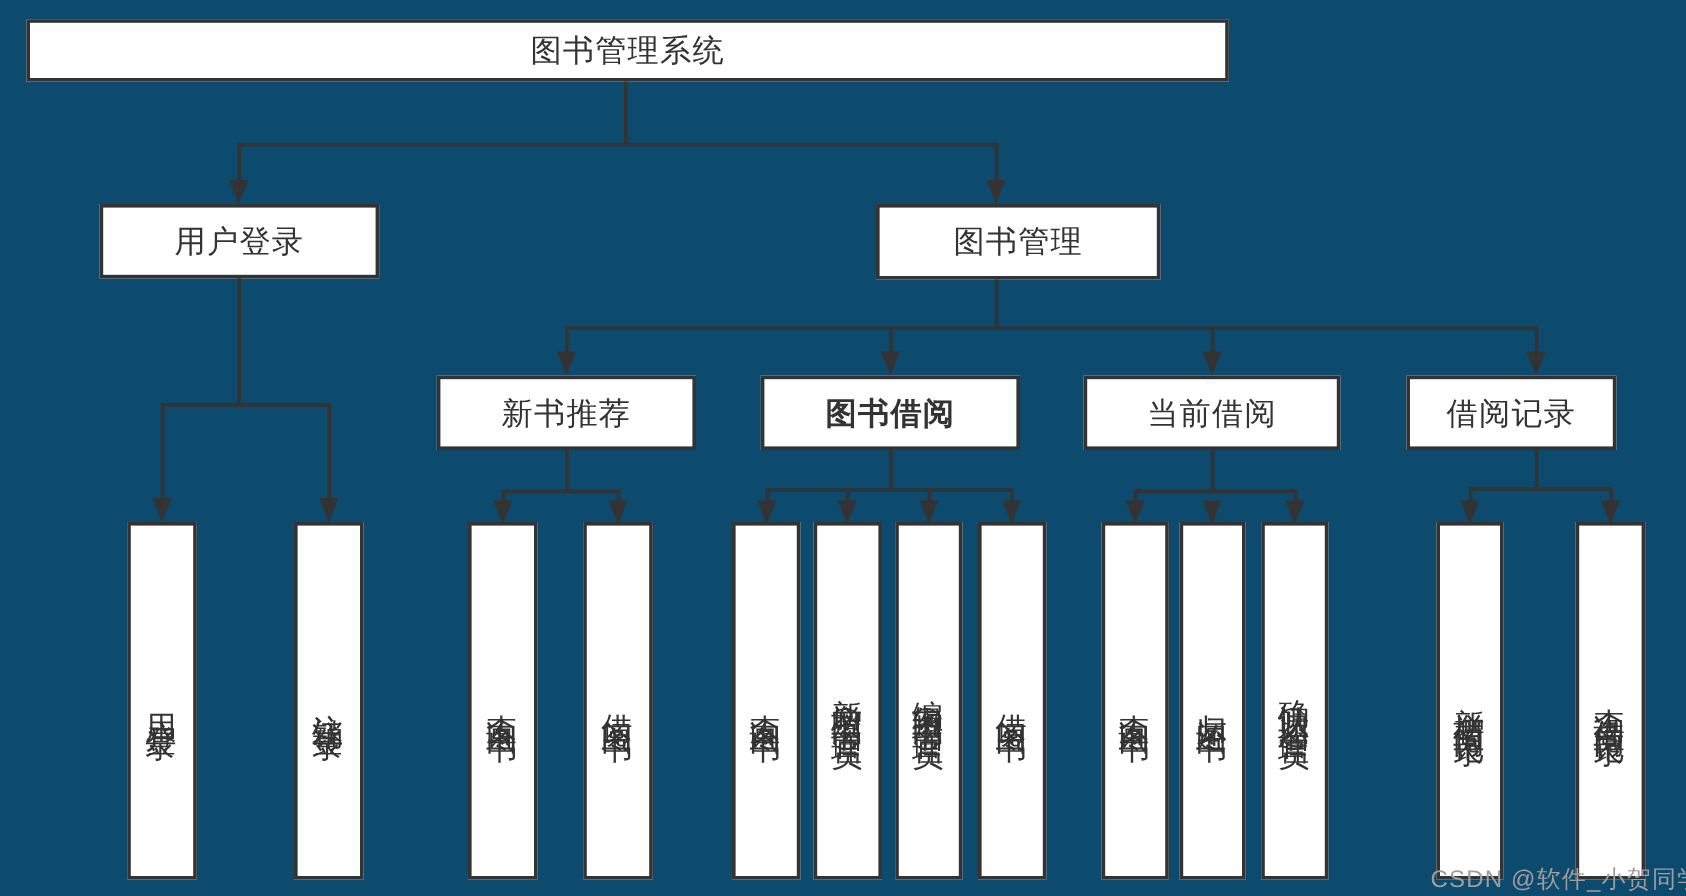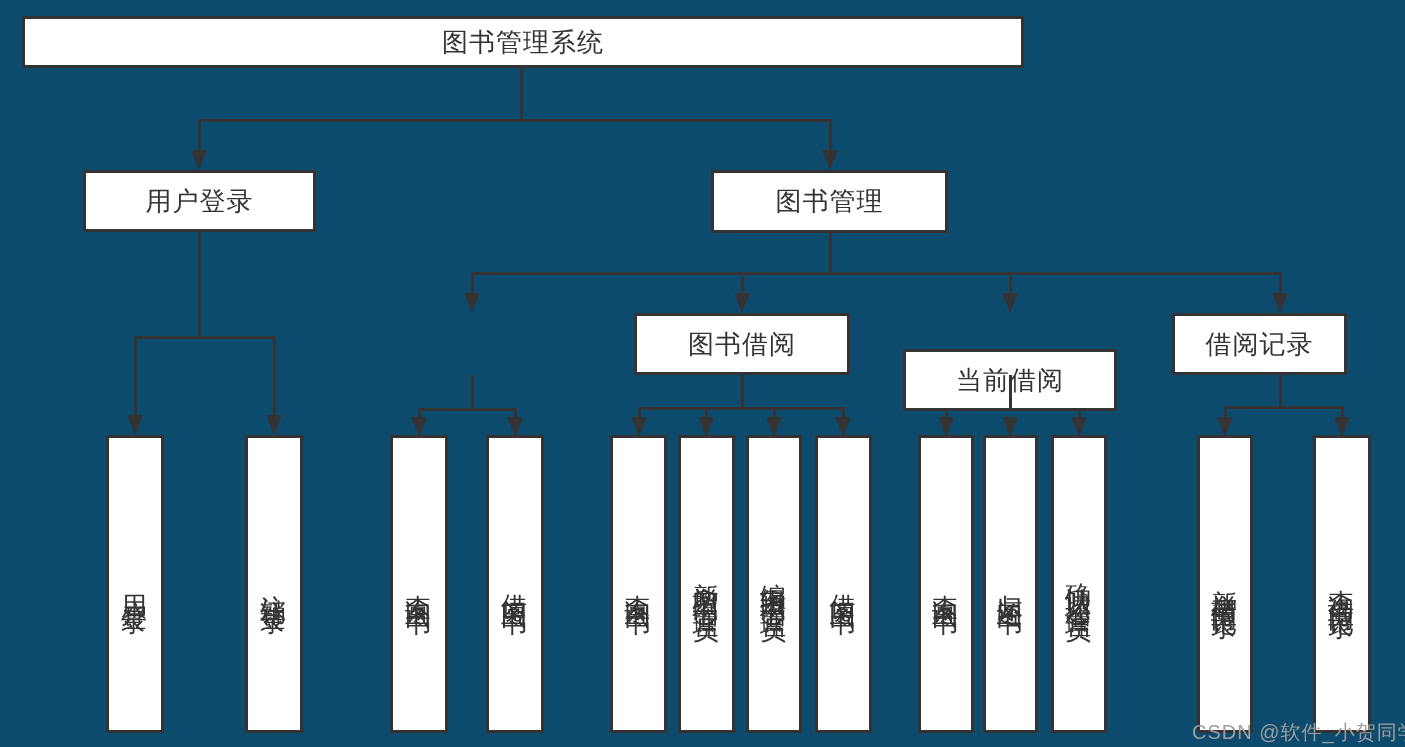--- a/index.html
+++ b/index.html
@@ -43,21 +43,21 @@
   <div class="vline" style="left:520px;top:68px;height:52px;"></div>
   <div class="hline" style="left:198px;top:119px;width:634px;"></div>
   <div class="vline" style="left:198px;top:119px;height:33px;"></div>
   <div class="vline" style="left:829px;top:119px;height:33px;"></div>
   <div class="arrow" style="left:191px;top:150px;"></div>
   <div class="arrow" style="left:822px;top:150px;"></div>
 
   <div class="hbox" style="left:83px;top:170px;width:233px;height:62px;">
     <span>用户登录</span>
   </div>
-  <div class="hbox" style="left:711px;top:170px;width:237px;height:63px;">
+  <div class="hbox" style="left:730px;top:170px;width:237px;height:63px;">
     <span>图书管理</span>
   </div>
 
   <div class="vline" style="left:198px;top:232px;height:107px;"></div>
   <div class="hline" style="left:134px;top:336px;width:142px;"></div>
   <div class="vline" style="left:134px;top:336px;height:80px;"></div>
   <div class="vline" style="left:273px;top:336px;height:80px;"></div>
   <div class="arrow" style="left:127px;top:415px;"></div>
   <div class="arrow" style="left:266px;top:415px;"></div>
 
@@ -65,24 +65,27 @@
   <div class="hline" style="left:471px;top:272px;width:810px;"></div>
   <div class="vline" style="left:471px;top:272px;height:23px;"></div>
   <div class="vline" style="left:741px;top:272px;height:23px;"></div>
   <div class="vline" style="left:1009px;top:272px;height:23px;"></div>
   <div class="vline" style="left:1279px;top:272px;height:23px;"></div>
   <div class="arrow" style="left:464px;top:293px;"></div>
   <div class="arrow" style="left:734px;top:293px;"></div>
   <div class="arrow" style="left:1002px;top:293px;"></div>
   <div class="arrow" style="left:1272px;top:293px;"></div>
 
-  <div class="hbox" style="left:634px;top:313px;width:216px;height:62px;">
+  <div class="hbox" style="left:364px;top:313px;width:216px;height:62px;">
+    <span>新书推荐</span>
+  </div>
+  <div class="hbox" style="left:634px;top:313px;width:216px;height:62px;font-weight:bold;">
     <span>图书借阅</span>
   </div>
-  <div class="hbox" style="left:903px;top:313px;width:214px;height:62px;margin-top:36px;">
+  <div class="hbox" style="left:903px;top:313px;width:214px;height:62px;">
     <span>当前借阅</span>
   </div>
   <div class="hbox" style="left:1172px;top:313px;width:175px;height:62px;">
     <span>借阅记录</span>
   </div>
 
   <div class="vline" style="left:471px;top:375px;height:36px;"></div>
   <div class="hline" style="left:418px;top:408px;width:99px;"></div>
   <div class="vline" style="left:418px;top:408px;height:11px;"></div>
   <div class="vline" style="left:514px;top:408px;height:11px;"></div>

